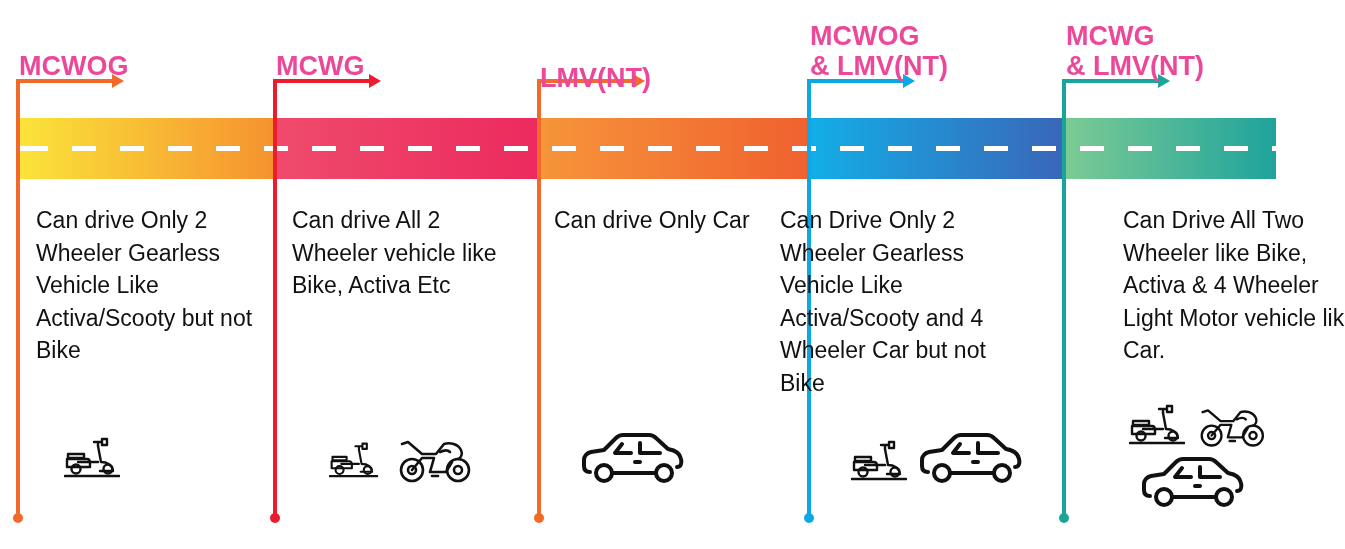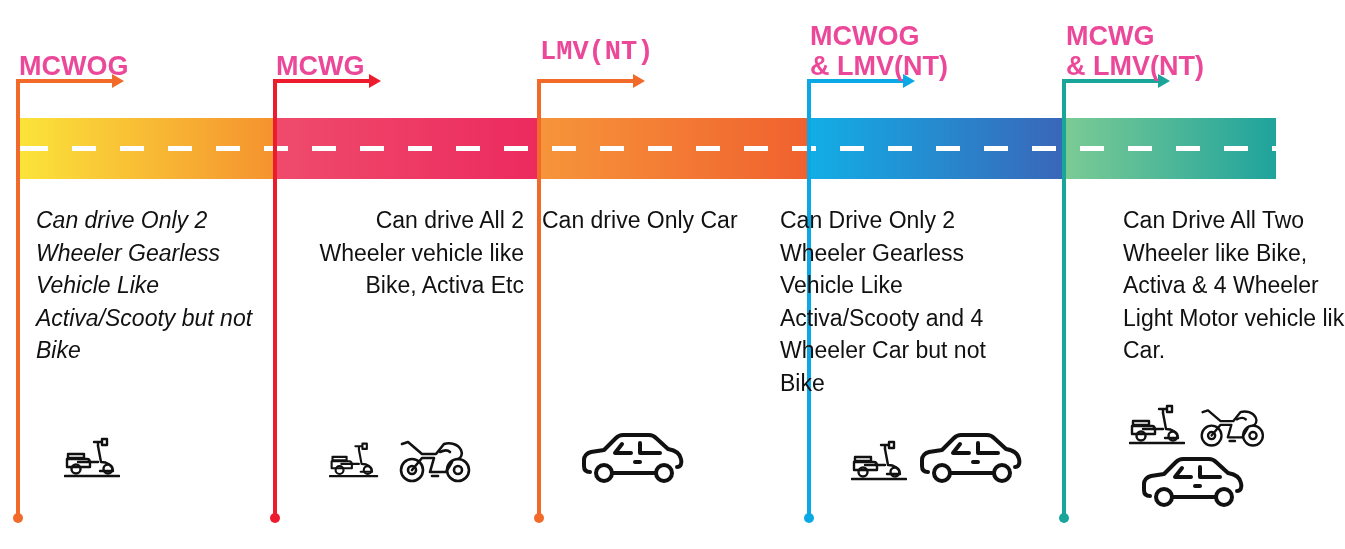--- a/index.html
+++ b/index.html
@@ -25,35 +25,35 @@
 <div class="road" style="left: 539px; width: 269px; background: linear-gradient(90deg, rgb(246, 149, 58), rgb(240, 97, 47));"></div>
 <div class="road" style="left: 808px; width: 256px; background: linear-gradient(90deg, rgb(18, 174, 230), rgb(58, 102, 184));"></div>
 <div class="road" style="left: 1064px; width: 212px; background: linear-gradient(90deg, rgb(124, 203, 148), rgb(31, 163, 156));"></div>
 <div class="dash"></div>
 
 <div class="vline" style="left: 16px; background: rgb(242, 106, 42);"></div>
 <div class="harrow" style="left: 16px; top: 79px; width: 98px; background: rgb(242, 106, 42);"></div>
 <div class="ahead" style="left: 112px; top: 74px; border-left-color: rgb(242, 106, 42);"></div>
 <div class="dot" style="left: 13px; background: rgb(242, 106, 42);"></div>
 <div class="label" style="left:19px; top:51px;"><span>MCWOG</span></div>
-<div class="desc" style="left:36px; top:204px; width:222px;font-style:italic;">Can drive Only 2 Wheeler Gearless Vehicle Like Activa/Scooty but not Bike</div>
+<div class="desc" style="left:36px; top:204px; width:222px;">Can drive Only 2 Wheeler Gearless Vehicle Like Activa/Scooty but not Bike</div>
 
 <div class="vline" style="left: 273px; background: rgb(236, 28, 46);"></div>
 <div class="harrow" style="left: 273px; top: 79px; width: 98px; background: rgb(236, 28, 46);"></div>
 <div class="ahead" style="left: 369px; top: 74px; border-left-color: rgb(236, 28, 46);"></div>
 <div class="dot" style="left: 270px; background: rgb(236, 28, 46);"></div>
 <div class="label" style="left:276px; top:51px;"><span>MCWG</span></div>
-<div class="desc" style="left:292px; top:204px; width:232px;text-align:right;">Can drive All 2 Wheeler vehicle like Bike, Activa Etc</div>
+<div class="desc" style="left:292px; top:204px; width:232px;">Can drive All 2 Wheeler vehicle like Bike, Activa Etc</div>
 
 <div class="vline" style="left: 537px; background: rgb(242, 106, 42);"></div>
 <div class="harrow" style="left: 537px; top: 79px; width: 98px; background: rgb(242, 106, 42);"></div>
 <div class="ahead" style="left: 633px; top: 74px; border-left-color: rgb(242, 106, 42);"></div>
 <div class="dot" style="left: 534px; background: rgb(242, 106, 42);"></div>
-<div class="label" style="left:540px; top:37px;font-family:Liberation Mono, monospace;"><span>LMV(NT)</span></div>
-<div class="desc" style="left:542px; top:204px; width:240px;">Can drive Only Car</div>
+<div class="label" style="left:540px; top:63px;"><span>LMV(NT)</span></div>
+<div class="desc" style="left:554px; top:204px; width:240px;">Can drive Only Car</div>
 
 <div class="vline" style="left: 807px; background: rgb(10, 169, 230);"></div>
 <div class="harrow" style="left: 807px; top: 79px; width: 98px; background: rgb(10, 169, 230);"></div>
 <div class="ahead" style="left: 903px; top: 74px; border-left-color: rgb(10, 169, 230);"></div>
 <div class="dot" style="left: 804px; background: rgb(10, 169, 230);"></div>
 <div class="label" style="left:810px; top:21px;">
   <div>MCWOG</div>
   <div>&amp; LMV(NT)</div>
 </div>
 <div class="desc" style="left:780px; top:204px; width:225px;">Can Drive Only 2 Wheeler Gearless Vehicle Like Activa/Scooty and 4 Wheeler Car but not Bike</div>

